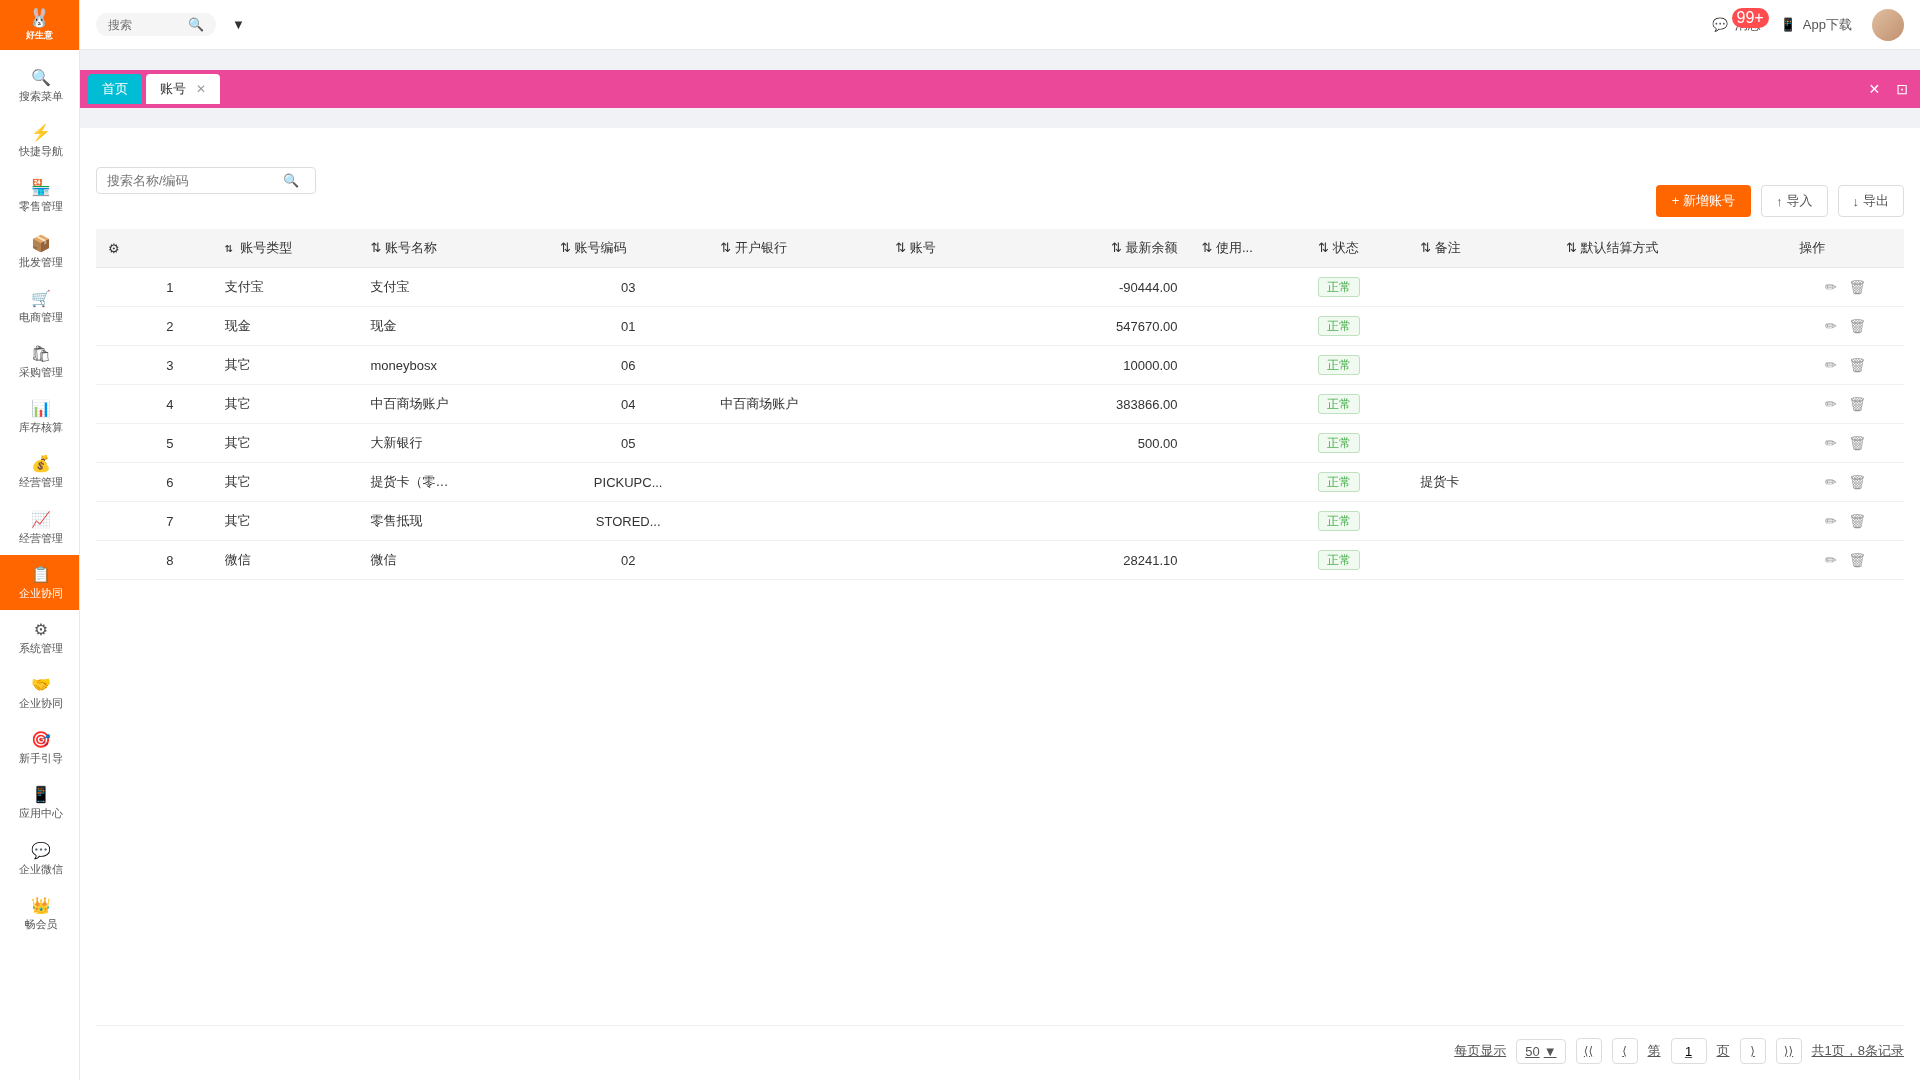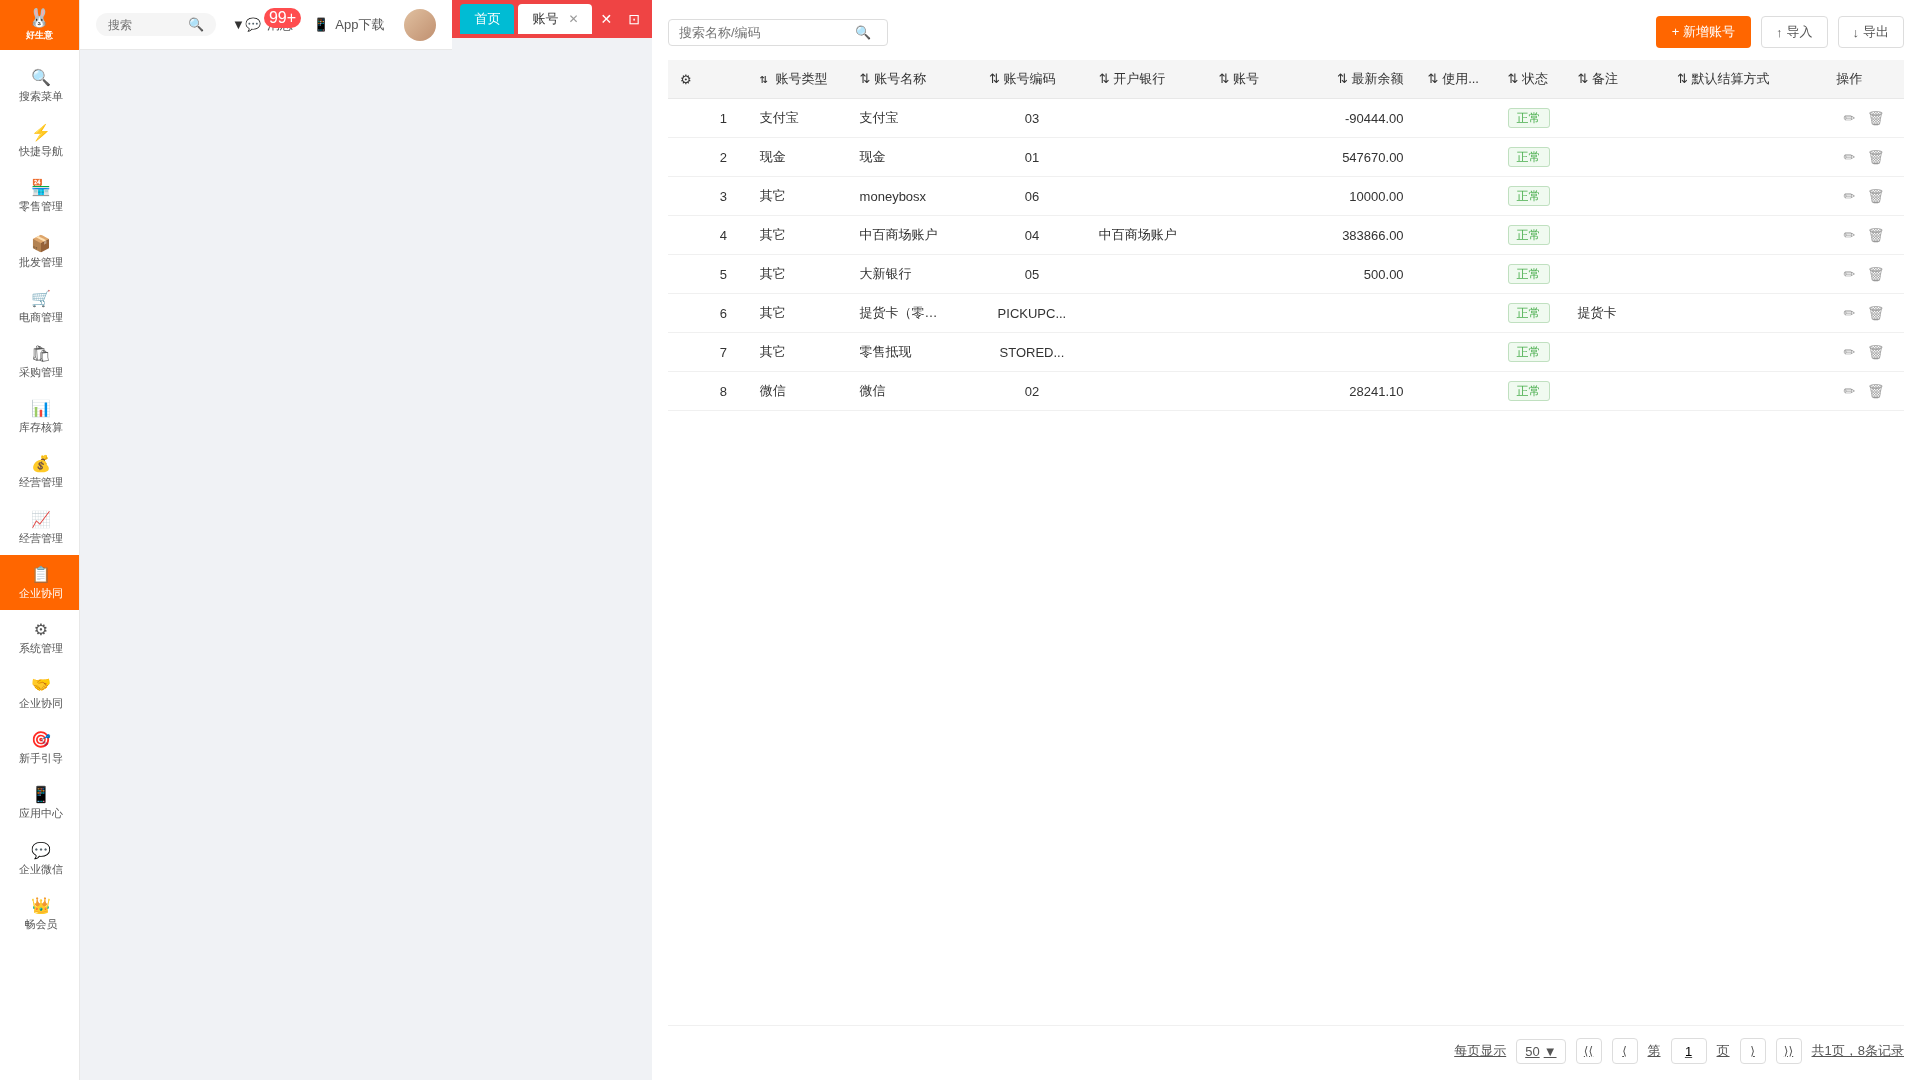--- a/index.html
+++ b/index.html
@@ -61,23 +61,24 @@
       transition: all 0.2s;
     }
     .sidebar-item.active { background: #ff6600; color: #fff; border-left-color: #ff6600; }
     .sidebar-item .item-icon { font-size: 16px; margin-bottom: 3px; }
     .sidebar-item .item-label { font-size: 11px; line-height: 1.2; }
 
     
     .main-wrapper {
       flex: 1;
       display: flex;
-      flex-direction: row;
+      flex-direction: column;
       height: 100%;
       overflow: hidden;
+      gap: 20px;
     }
 
     
     .top-header {
       height: 50px;
       background: #fff;
       display: flex;
       align-items: center;
       justify-content: space-between;
       padding: 0 16px;
@@ -147,21 +148,21 @@
     .user-avatar {
       width: 32px;
       height: 32px;
       border-radius: 50%;
       background: linear-gradient(135deg, #e0c0a0, #c09070);
       cursor: pointer;
     }
 
     
     .tab-bar {
-      background: #ef4444;
+      background: #ec4899;
       display: flex;
       align-items: center;
       height: 38px;
       flex-shrink: 0;
       padding: 4px 8px;
       gap: 4px;
     }
     .tab-item {
       display: flex;
       align-items: center;
@@ -228,20 +229,21 @@
       outline: none;
       font-size: 13px;
       color: #999;
       width: 170px;
     }
     .search-icon { color: #bbb; cursor: pointer; }
     .toolbar-right {
       display: flex;
       align-items: center;
       gap: 10px;
+      margin-top: 41px;
     }
     .btn-primary {
       background: #ff6600;
       color: #fff;
       border: none;
       border-radius: 4px;
       padding: 7px 16px;
       cursor: pointer;
       font-size: 13px;
       display: flex;

